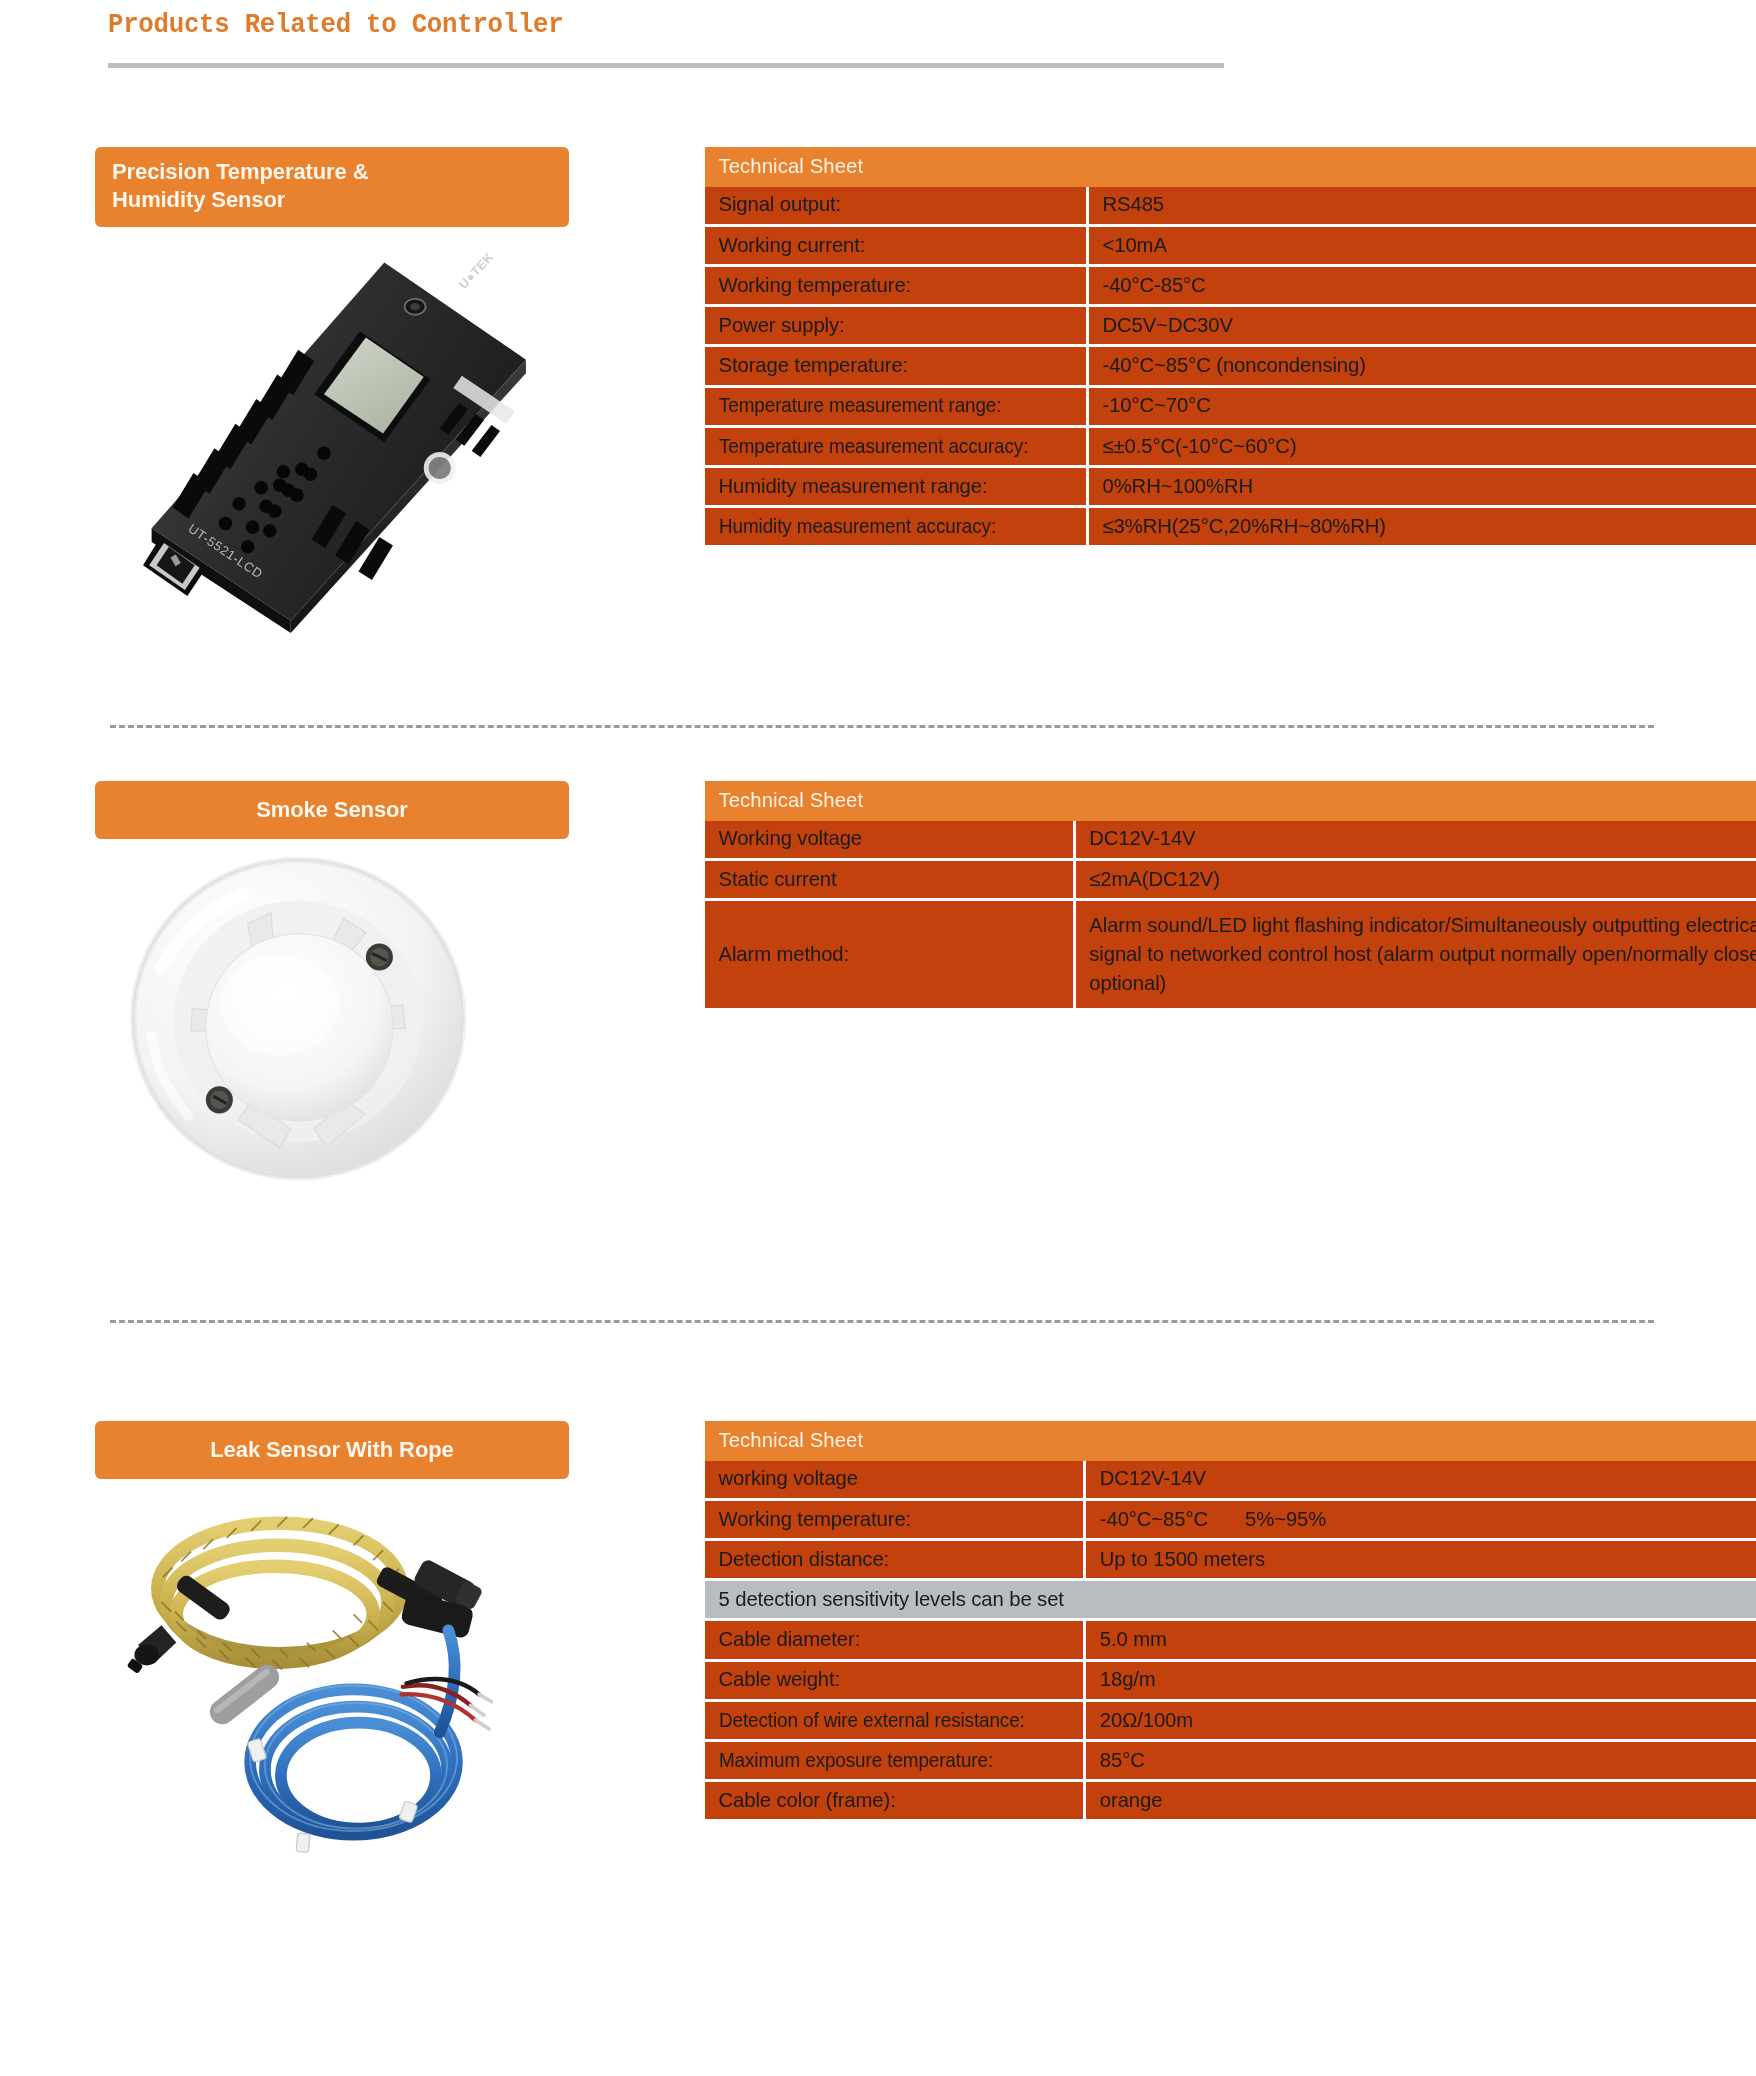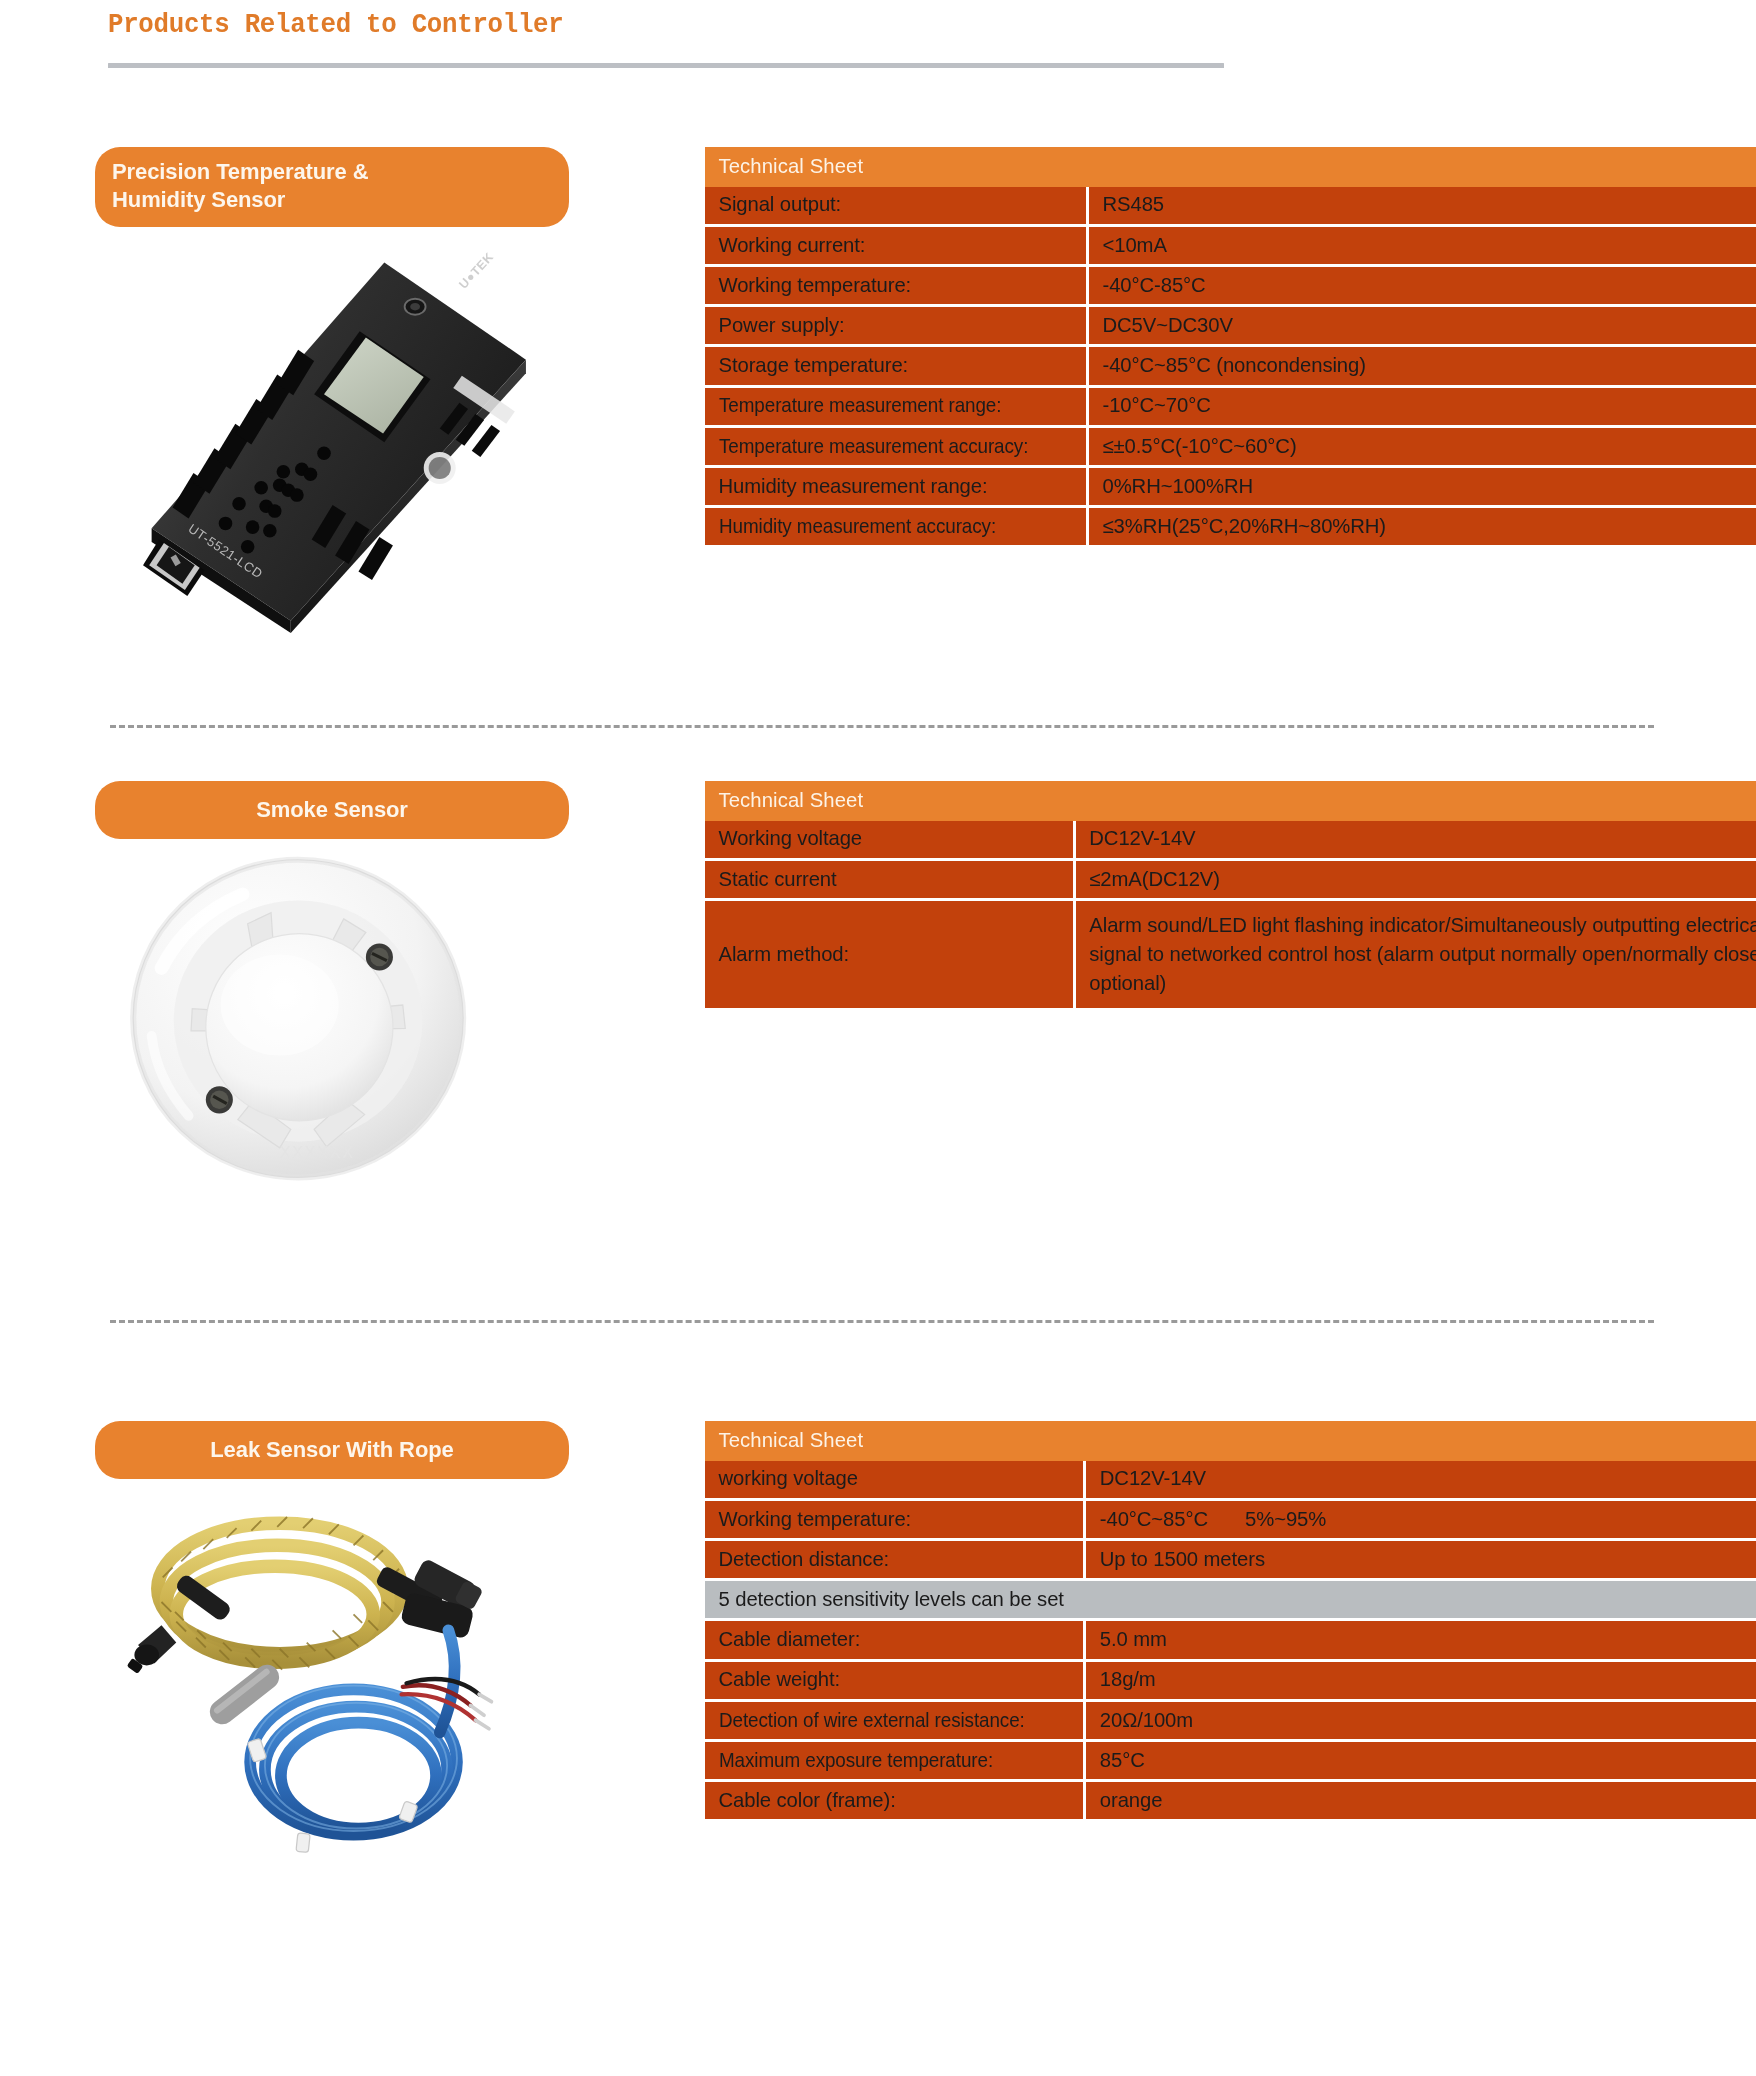--- a/index.html
+++ b/index.html
@@ -61,21 +61,21 @@
   .right-col {
     position: absolute;
     left: 668px;
     top: 0;
     width: 985px;
   }
 
   
   .badge {
     background: #E8822E;
-    border-radius: 25px;
+    border-radius: 6px;
     color: #fdf6ec;
     font-size: 22px;
     font-weight: bold;
     line-height: 1.28;
     padding: 10px 17px;
     box-sizing: border-box;
     width: 474px;
     letter-spacing: -0.1px;
   }
   .badge.two-line { padding: 11px 17px 12.3px 17px; }

